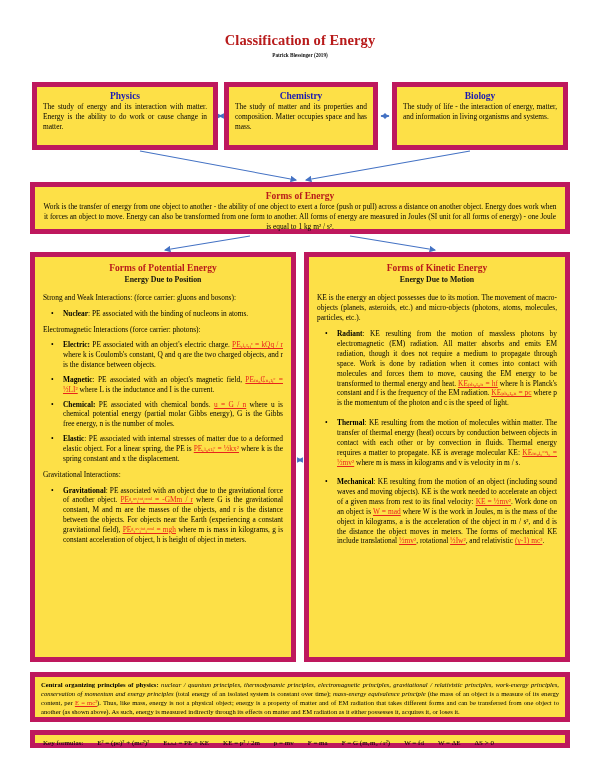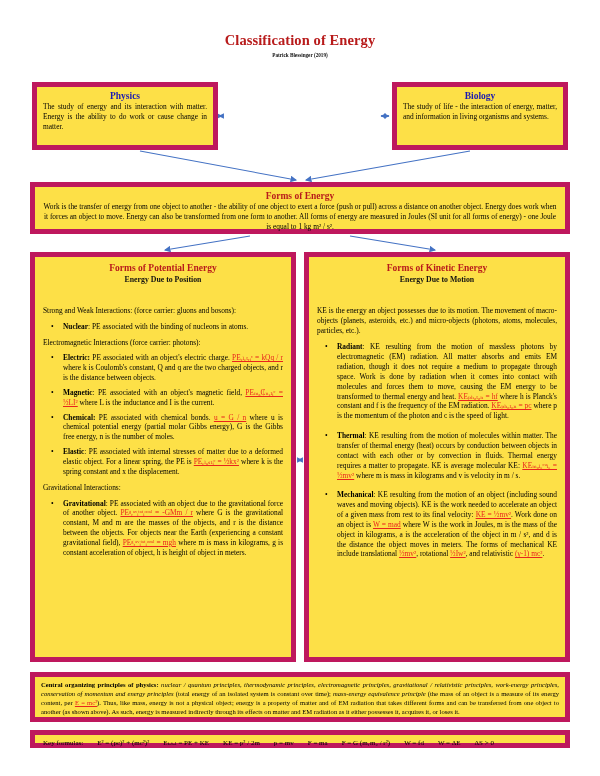--- a/index.html
+++ b/index.html
@@ -97,21 +97,21 @@
     color: #b81b1b;
     font-weight: bold;
     font-size: 9.5px;
     line-height: 1.25;
   }
   .panel-sub {
     text-align: center;
     color: #111;
     font-weight: bold;
     font-size: 7.8px;
-    margin-bottom: 22px;
+    margin-bottom: 9px;
   }
   .para {
     font-size: 7.4px;
     line-height: 1.33;
     text-align: justify;
     margin: 0 0 7px 0;
   }
   .lead {
     font-size: 7.4px;
     line-height: 1.33;
@@ -202,20 +202,26 @@
   <div class="title">Classification of Energy</div>
   <div class="byline">Patrick Blessinger (2019)</div>
 
   <div class="box" id="box-physics">
     <div class="box-inner">
       <div class="disc-title">Physics</div>
       <div class="disc-body">The study of energy and its interaction with matter. Energy is the ability to do work or cause change in matter.</div>
     </div>
   </div>
 
+  <div class="box" id="box-chemistry">
+    <div class="box-inner">
+      <div class="disc-title">Chemistry</div>
+      <div class="disc-body">The study of matter and its properties and composition. Matter occupies space and has mass.</div>
+    </div>
+  </div>
 
   <div class="box" id="box-biology">
     <div class="box-inner">
       <div class="disc-title">Biology</div>
       <div class="disc-body">The study of life - the interaction of energy, matter, and information in living organisms and systems.</div>
     </div>
   </div>
 
   <div class="box" id="box-forms-energy">
     <div class="box-inner">

